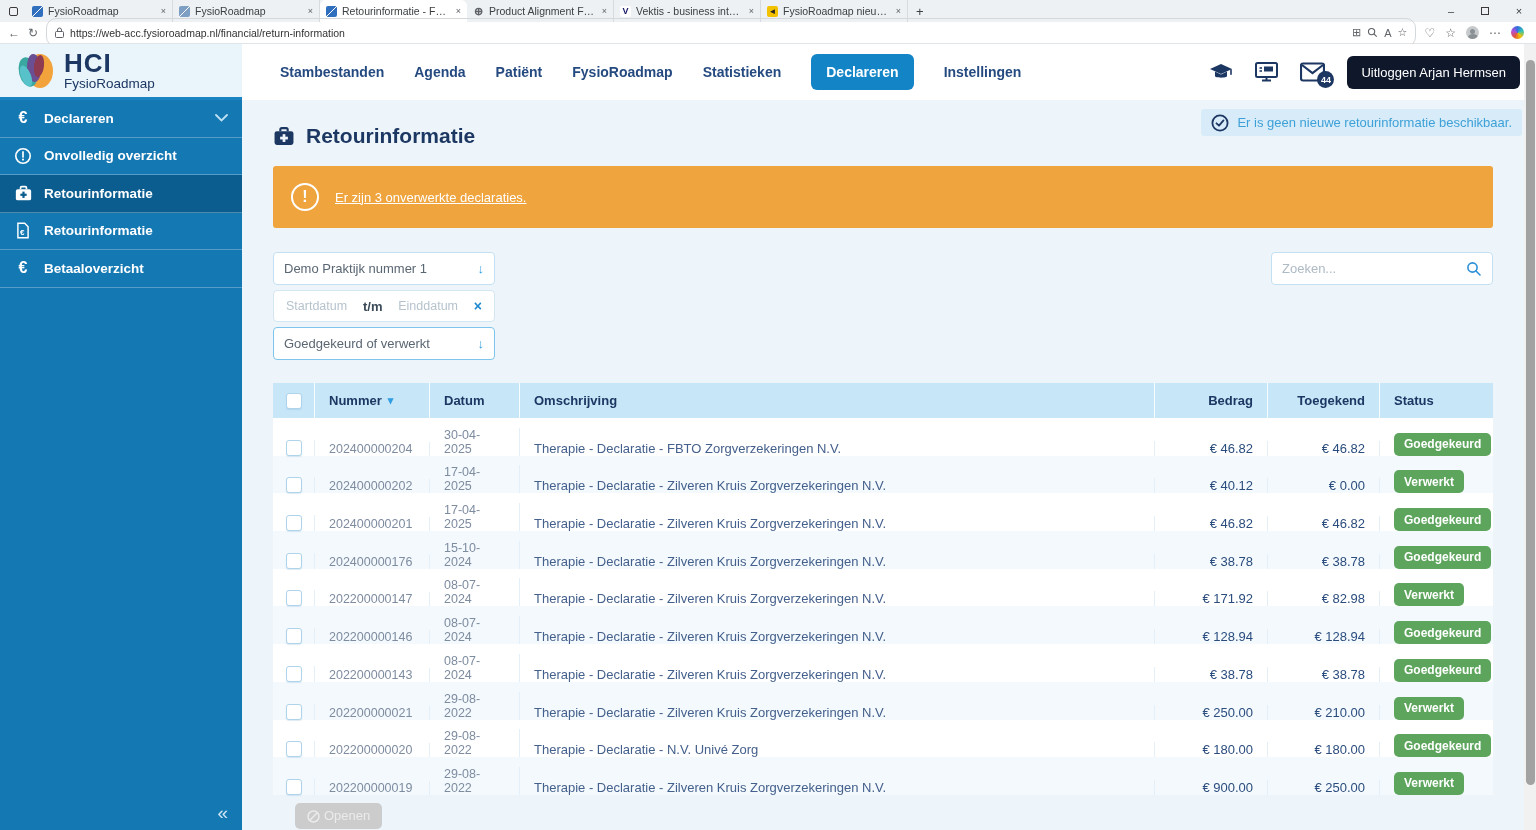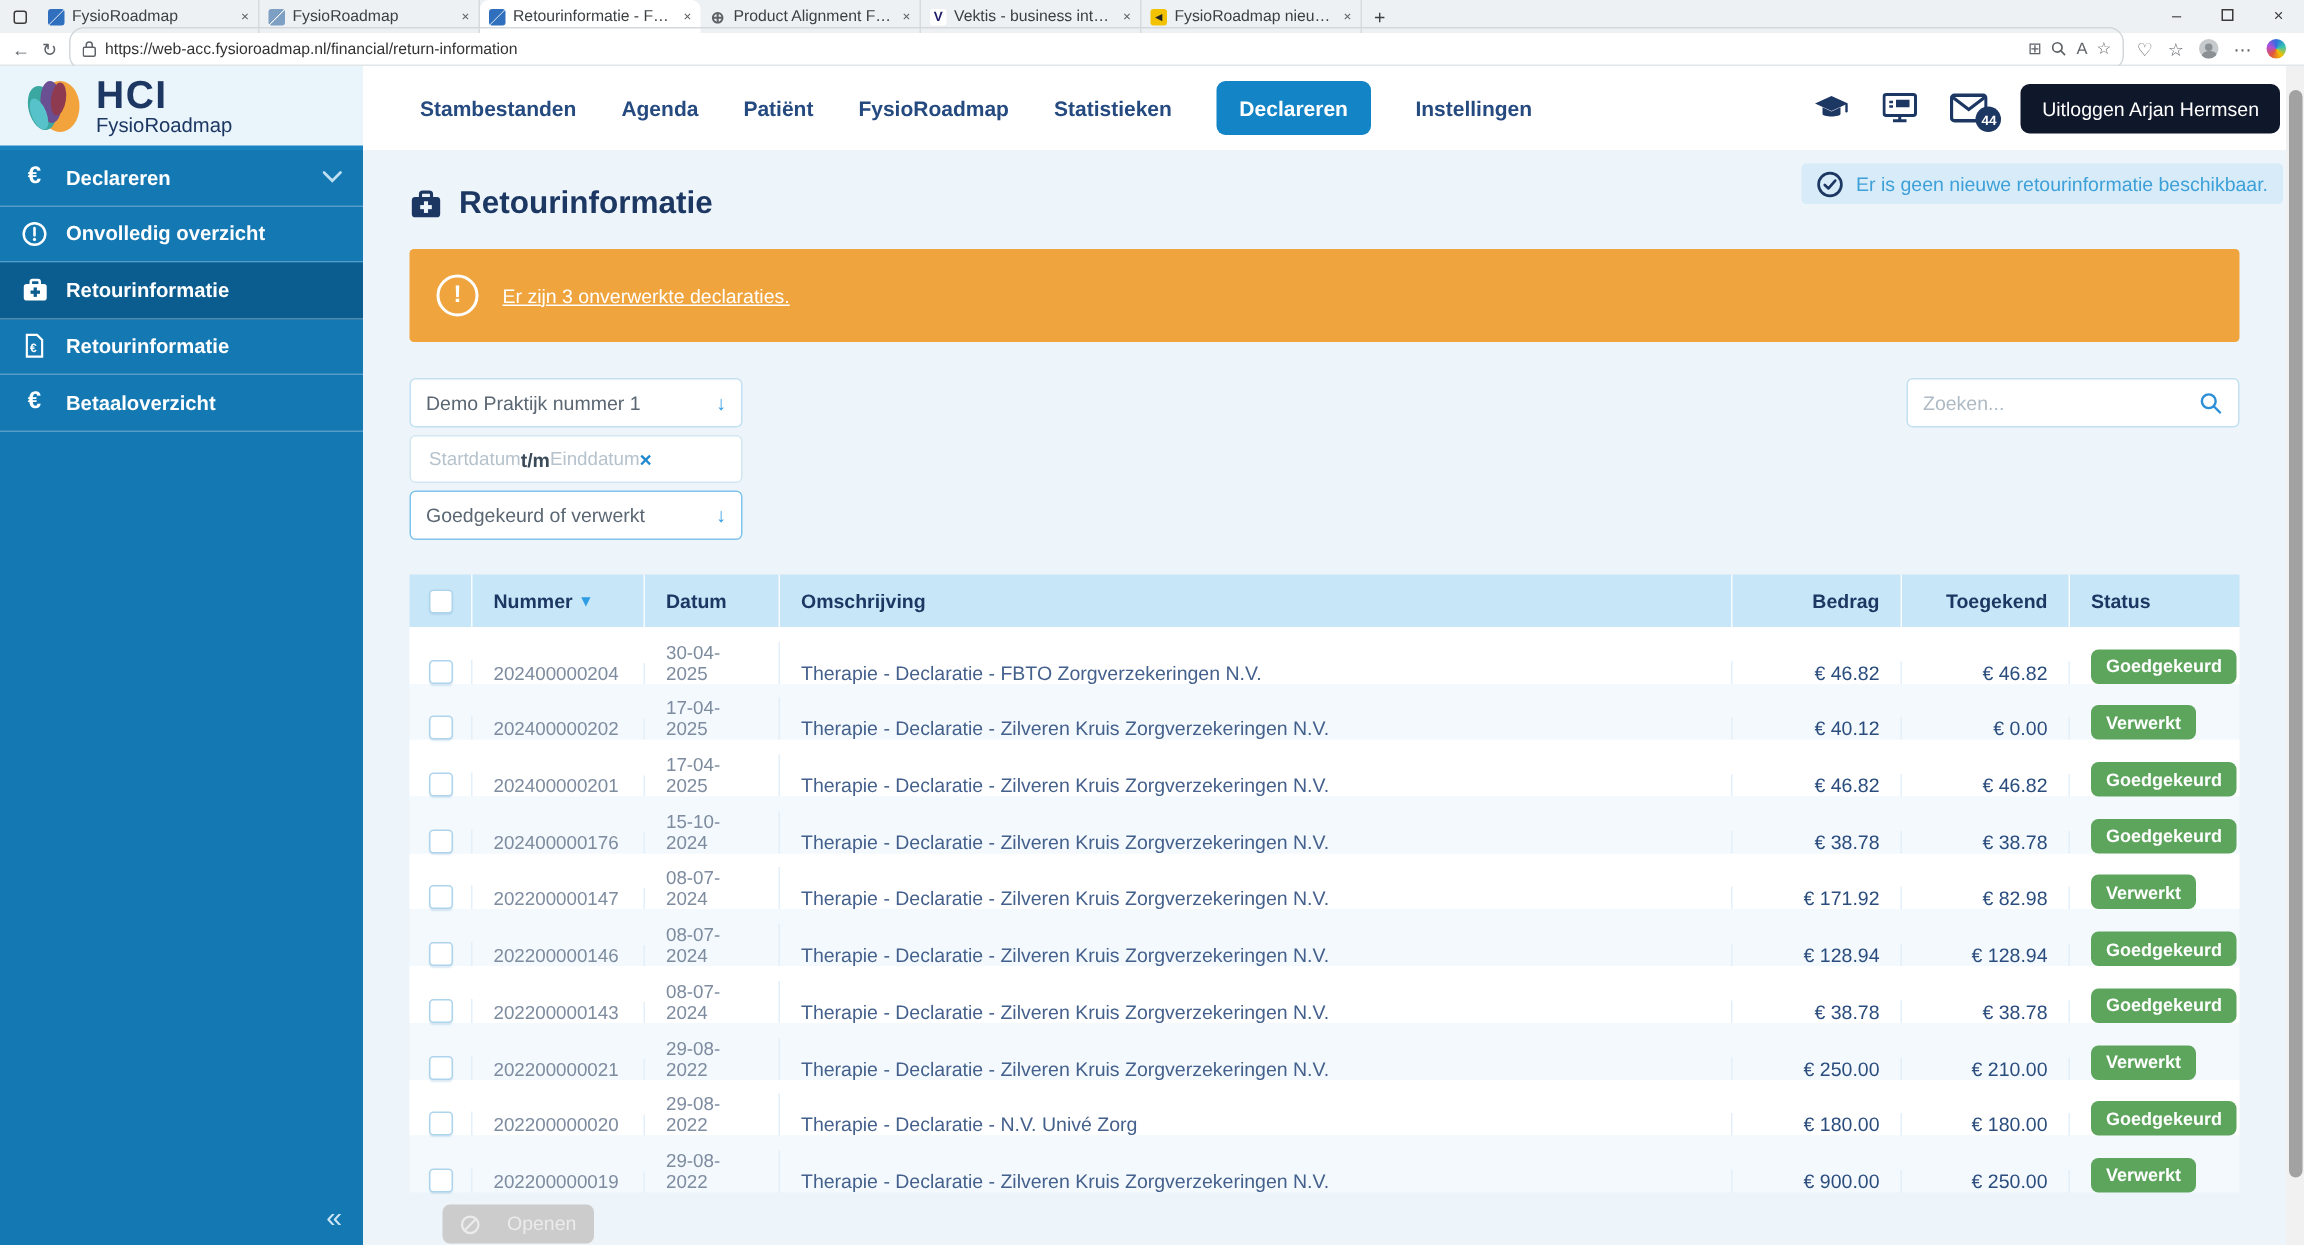--- a/index.html
+++ b/index.html
@@ -67,21 +67,21 @@
   .pagetitle h1 { font-size:21px; font-weight:700; }
   .notif { position:absolute; right:2px; top:9px; height:27px; background:#d7ecf8; border-radius:3px; display:flex; align-items:center; gap:8px; padding:0 10px; }
   .notif span { font-size:13px; color:#3ea0d8; }
   .warnbanner { position:absolute; left:31px; right:31px; top:66px; height:62px; background:#efa43d; border-radius:3px; display:flex; align-items:center; padding-left:18px; gap:16px; }
   .warncircle { width:28px; height:28px; border:2.5px solid #fff; border-radius:50%; color:#fff; font-weight:700; font-size:16px; display:flex; align-items:center; justify-content:center; }
   .warnbanner a { color:#fff; font-size:13px; text-decoration:underline; cursor:pointer; }
 
   .ctrl { background:#fff; border:1px solid #c3e0f2; border-radius:4px; display:flex; align-items:center; padding:0 10px; font-size:13px; color:#5a6672; }
   .dd-arrow { margin-left:auto; color:#2f9de2; font-size:13px; }
   .practice { position:absolute; left:31px; top:152px; width:222px; height:33px; }
-  .daterange { position:absolute; left:31px; top:190px; width:222px; height:32px; border-color:#d4e6f2; justify-content:flex-start; padding:0 12px; }
+  .daterange { position:absolute; left:31px; top:190px; width:222px; height:32px; border-color:#d4e6f2; justify-content:space-between; padding:0 12px; }
   .ph { color:#b6c3cd; font-size:12.5px; }
   .tm { color:#3a4a58; font-size:13px; font-weight:600; }
   .clear-x { color:#1e88cf; font-weight:700; font-size:14px; cursor:pointer; }
   .statusdd { position:absolute; left:31px; top:227px; width:222px; height:33px; border-color:#7fc4ec; }
   .searchbox { position:absolute; right:31px; top:152px; width:222px; height:33px; gap:6px; }
   .searchbox input { border:none; outline:none; flex:1; font-family:inherit; font-size:13px; color:#be185d; min-width:0; background:transparent; }
   .searchbox input::placeholder { color:#aebac4; }
 
   
   .table { position:absolute; left:31px; right:31px; top:283px; }
@@ -99,21 +99,21 @@
   .c4 { width:113px; flex:0 0 113px; justify-content:flex-end; }
   .c5 { width:112px; flex:0 0 112px; justify-content:flex-end; }
   .c6 { width:113px; flex:0 0 113px; }
   .td.c1, .td.c2 { color:#7e8ca0; font-size:12.5px; }
   .td.c3 { color:#44608c; }
   .td.c4, .td.c5 { color:#2b4d7e; }
   .checkbox { width:16px; height:16px; background:#fff; border:1px solid #aed4ec; border-radius:3px; box-shadow:0 1px 1px rgba(120,170,210,.25); cursor:pointer; }
   .sortcaret { color:#2f9de2; font-size:11px; }
   .badge { background:#5da55d; color:#fff; font-size:12px; font-weight:600; padding:4.5px 10px; border-radius:5px; }
 
-  .openbtn { position:absolute; left:53px; top:703px; background:#cccccc; color:#ebebeb; border:none; border-radius:5px; font-family:inherit; font-size:13px; padding:5px 12px 6px; display:flex; align-items:flex-end; gap:18px; }
+  .openbtn { position:absolute; left:53px; top:703px; background:#cccccc; color:#ebebeb; border:none; border-radius:5px; font-family:inherit; font-size:13px; padding:5px 12px 6px; display:flex; align-items:flex-end; gap:4px; }
 
   
   .pagescroll { position:absolute; right:0; top:44px; width:12px; bottom:0; background:#f1f1f1; }
   .pagescroll .thumb { position:absolute; left:1.5px; width:9px; top:16px; height:725px; background:#a2a2a2; border-radius:5px; }
 </style>
 </head>
 <body>
 
 <div class="screen">
 

